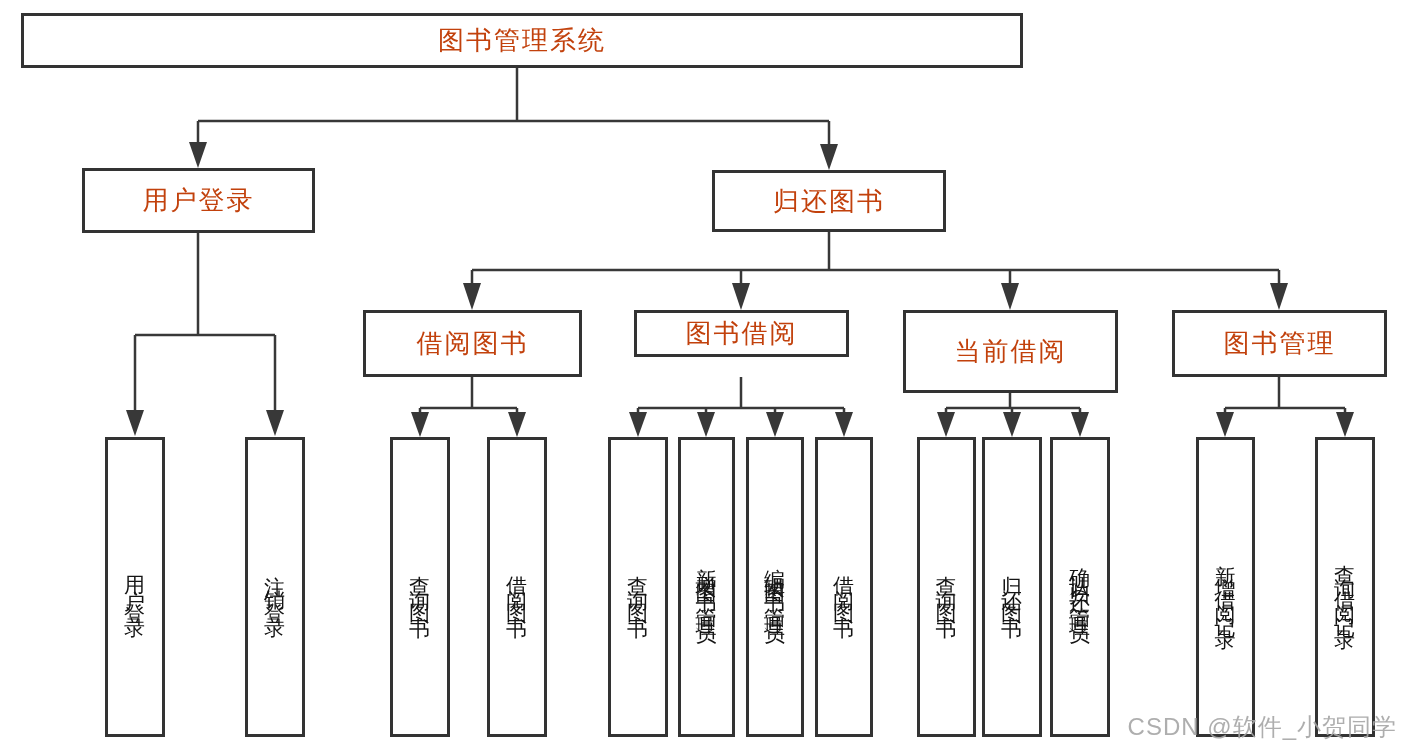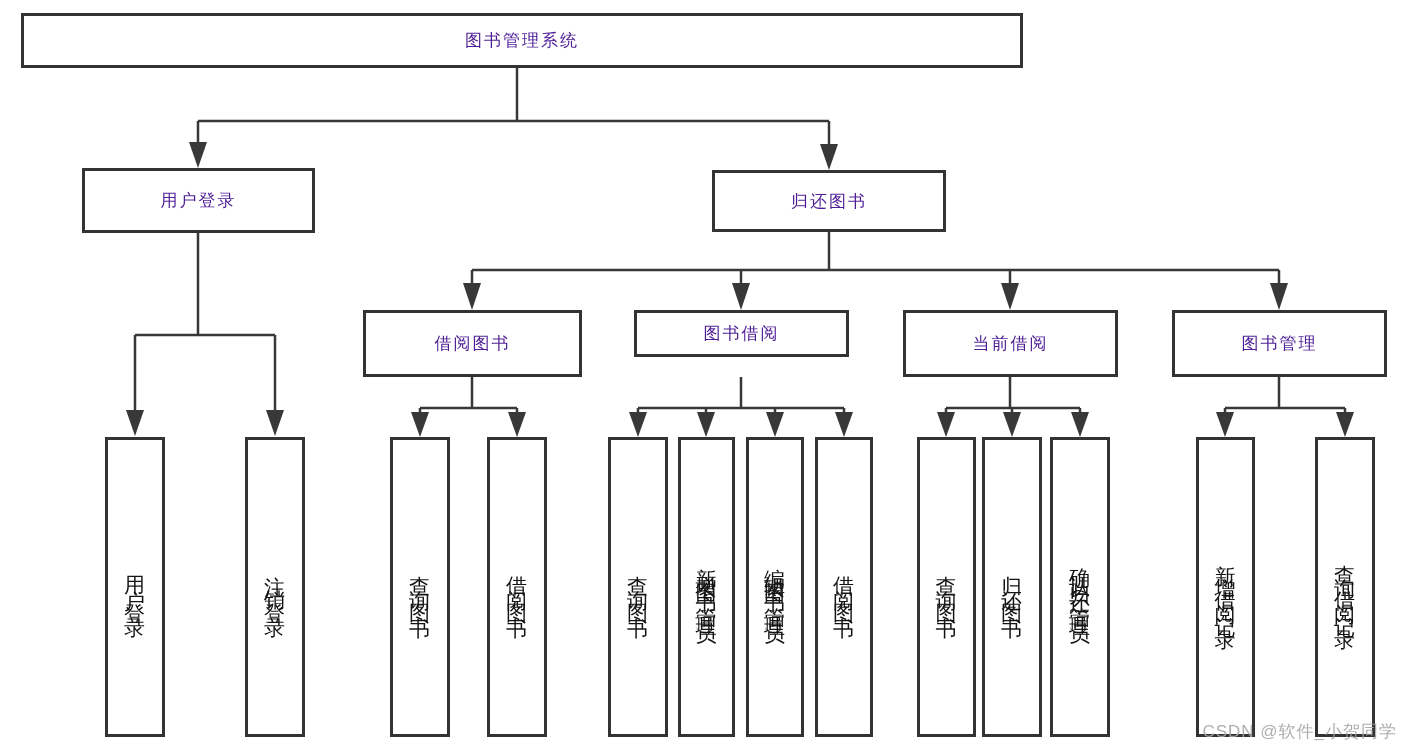--- a/index.html
+++ b/index.html
@@ -9,32 +9,32 @@
     font-family:"Liberation Sans","DejaVu Sans",sans-serif;
   }
   #connectors { position:absolute; left:0; top:0; z-index:1; pointer-events:none; }
   .box {
     position:absolute; box-sizing:border-box;
     background:#ffffff; border:3px solid #333333;
     display:flex; align-items:center; justify-content:center;
     z-index:2;
   }
   .box.h span {
-    font-size:17px; color:#4c1d95; letter-spacing:2px; white-space:nowrap;
+    font-size:26px; color:#c2410c; letter-spacing:2px; white-space:nowrap;
   }
   .box.v span {
     writing-mode:vertical-rl; text-orientation:mixed;
     font-size:21px; color:#141414; line-height:1; white-space:nowrap;
   }
   .v-short span { letter-spacing:14px; }
   .v-med   span { letter-spacing:13px; }
   .v-long  span { letter-spacing:8px; }
   #watermark {
     position:absolute; right:8px; bottom:4px; z-index:3;
-    font-size:17px; color:rgba(165,165,165,0.9); letter-spacing:1px;
+    font-size:24px; color:rgba(165,165,165,0.9); letter-spacing:1px;
     white-space:nowrap;
   }
 </style>
 </head>
 <body>
 
 <div id="stage">
 
   <svg id="connectors" width="1405" height="747">
     <g stroke="#383838" stroke-width="2.5" fill="none">
@@ -86,21 +86,21 @@
   <div class="box h" style="left:712px;top:170px;width:234px;height:62px">
     <span>归还图书</span>
   </div>
 
   <div class="box h" style="left:363px;top:310px;width:219px;height:67px">
     <span>借阅图书</span>
   </div>
   <div class="box h" style="left:634px;top:310px;width:215px;height:47px">
     <span>图书借阅</span>
   </div>
-  <div class="box h" style="left:903px;top:310px;width:215px;height:67px">
+  <div class="box h" style="left:903px;top:310px;width:215px;height:83px">
     <span>当前借阅</span>
   </div>
   <div class="box h" style="left:1172px;top:310px;width:215px;height:67px">
     <span>图书管理</span>
   </div>
 
   <div class="box v v-short" style="left:105px;top:437px;width:60px;height:300px">
     <span>用户登录</span>
   </div>
   <div class="box v v-short" style="left:245px;top:437px;width:60px;height:300px">

